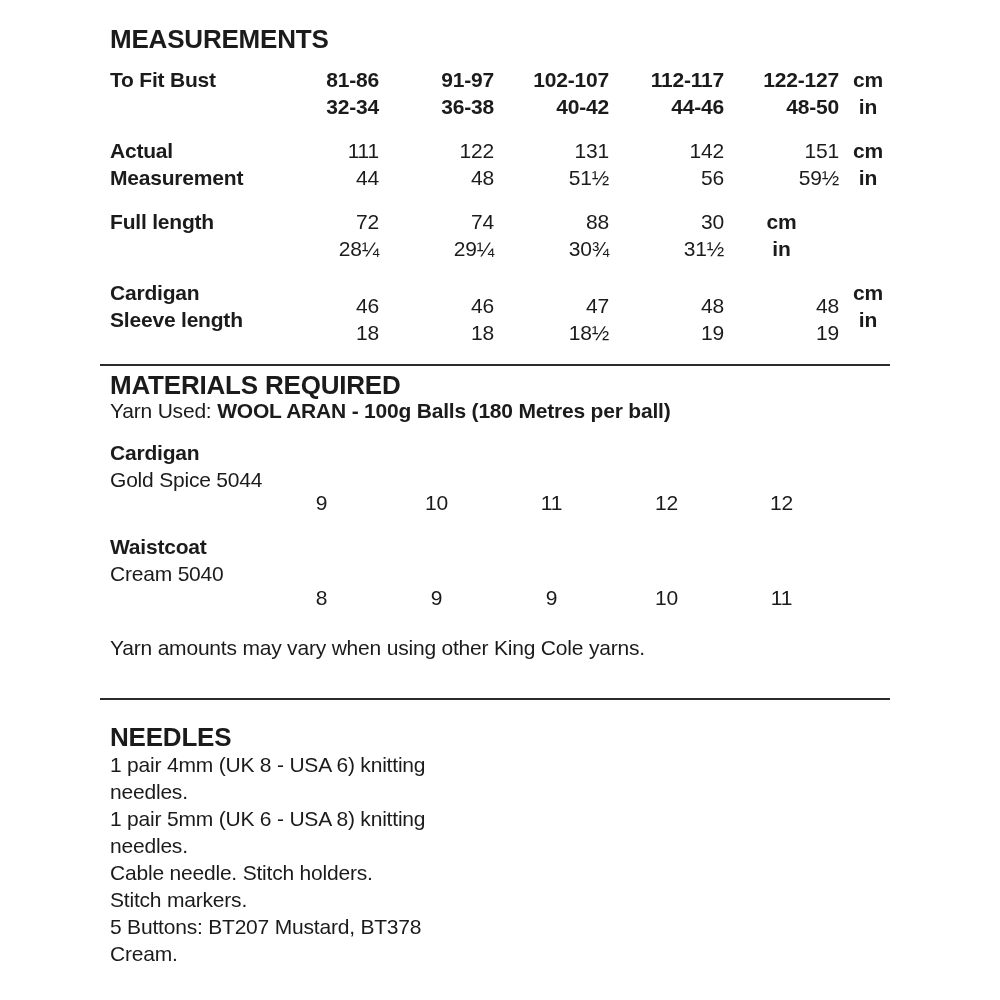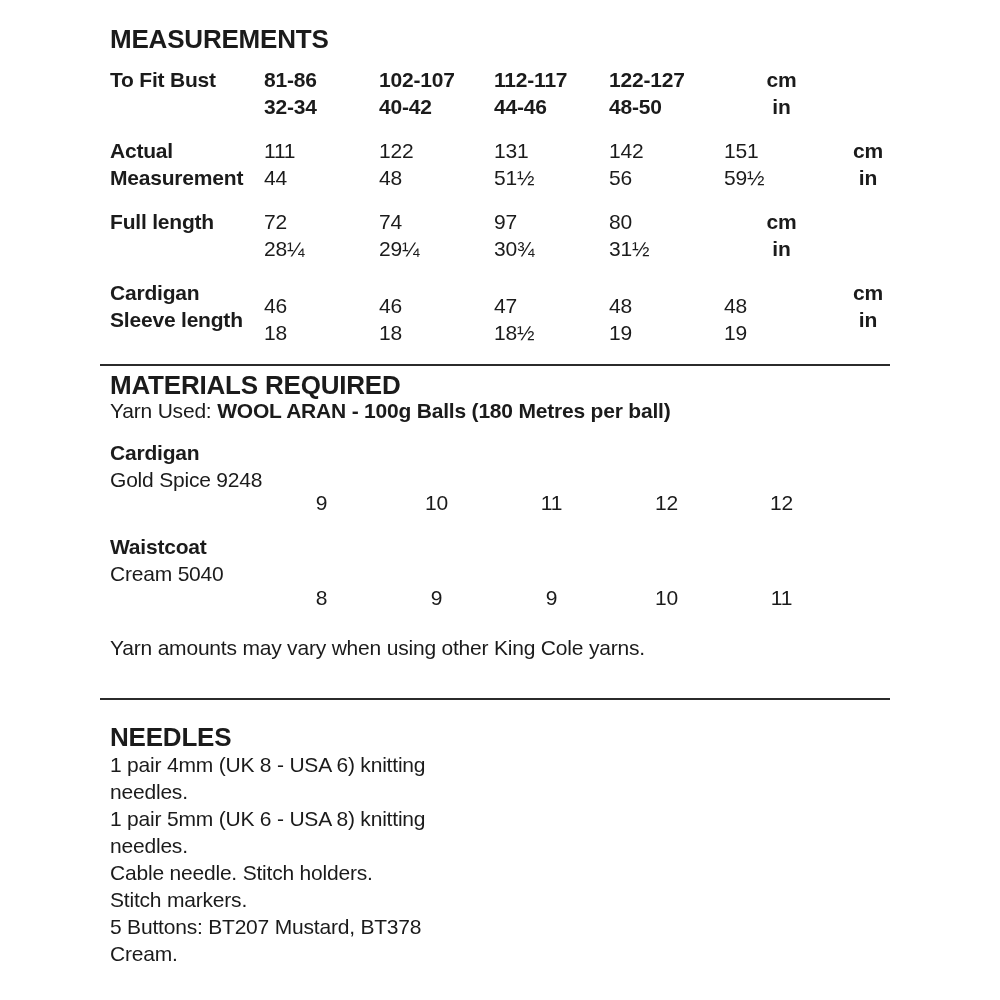--- a/index.html
+++ b/index.html
@@ -18,21 +18,21 @@
   .sec-title { font-size:26px; font-weight:bold; white-space:nowrap; }
   .ln  { line-height:27px; height:27px; white-space:nowrap; }
 
   
   .grid-row {
     display:grid;
     grid-template-columns:154px 115px 115px 115px 115px 115px 58px;
     margin-bottom:17px;
   }
   .lblcell { display:flex; flex-direction:column; justify-content:flex-start; font-weight:bold; }
-  .valcell { text-align:left; }
+  .valcell { text-align:right; }
   .unitcell { font-weight:bold; text-align:center; }
   .bold-vals .valcell { font-weight:bold; }
   .vshift .valcell { position:relative; top:13px; }
 
   .rule { position:absolute; left:100px; width:790px; height:2px; background:#2b2b2b; }
 
   .balls-row {
     display:grid;
     grid-template-columns:154px 115px 115px 115px 115px 115px 58px;
   }
@@ -47,20 +47,24 @@
 
   <div class="grid-row bold-vals">
     <div class="lblcell">
       <div class="ln">To Fit Bust</div>
     </div>
     <div class="valcell">
       <div class="ln">81-86</div>
       <div class="ln">32-34</div>
     </div>
     <div class="valcell">
+      <div class="ln">91-97</div>
+      <div class="ln">36-38</div>
+    </div>
+    <div class="valcell">
       <div class="ln">102-107</div>
       <div class="ln">40-42</div>
     </div>
     <div class="valcell">
       <div class="ln">112-117</div>
       <div class="ln">44-46</div>
     </div>
     <div class="valcell">
       <div class="ln">122-127</div>
       <div class="ln">48-50</div>
@@ -108,25 +112,25 @@
     </div>
     <div class="valcell">
       <div class="ln">72</div>
       <div class="ln">28¼</div>
     </div>
     <div class="valcell">
       <div class="ln">74</div>
       <div class="ln">29¼</div>
     </div>
     <div class="valcell">
-      <div class="ln">97</div>
+      <div class="ln">88</div>
       <div class="ln">30¾</div>
     </div>
     <div class="valcell">
-      <div class="ln">80</div>
+      <div class="ln">30</div>
       <div class="ln">31½</div>
     </div>
     <div class="unitcell">
       <div class="ln">cm</div>
       <div class="ln">in</div>
     </div>
   </div>
 
   <div class="grid-row vshift">
     <div class="lblcell">
@@ -162,21 +166,21 @@
 
 <div class="rule" style="top:364px;"></div>
 
 <div class="abs sec-title" style="left:110px; top:370px;">MATERIALS REQUIRED</div>
 
 <div class="abs ln" style="left:110px; top:397px;">
   <span>Yarn Used: </span><span class="b">WOOL ARAN - 100g Balls (180 Metres per ball)</span>
 </div>
 
 <div class="abs ln b" style="left:110px; top:439px;">Cardigan</div>
-<div class="abs ln" style="left:110px; top:466px;">Gold Spice 9248</div>
+<div class="abs ln" style="left:110px; top:466px;">Gold Spice 5044</div>
 
 <div class="abs balls-row" style="left:110px; top:489px; width:832px;">
   <div></div>
   <div class="valcell ln">9</div>
   <div class="valcell ln">10</div>
   <div class="valcell ln">11</div>
   <div class="valcell ln">12</div>
   <div class="valcell ln">12</div>
   <div></div>
 </div>

